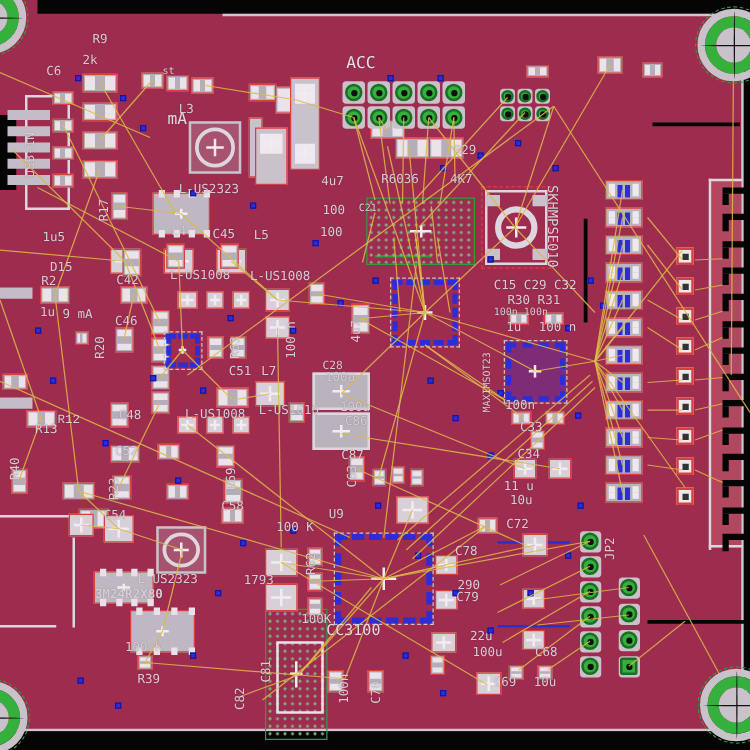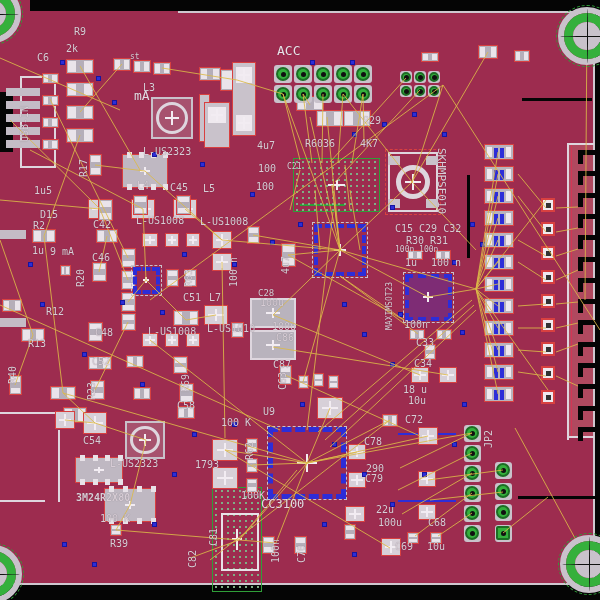--- a/index.html
+++ b/index.html
@@ -1007,39 +1007,39 @@
     <div class="lbl" style="left: 258px; top: 289px; font-size: 9px;">C28</div>
     <div class="lbl" style="left: 260px; top: 298px;">100u</div>
     <div class="lbl" style="left: 272px; top: 322px;">100u</div>
     <div class="lbl" style="left: 276px; top: 333px;">C86</div>
     <div class="lbl" style="left: 273px; top: 360px;">C87</div>
     <div class="lbl" style="left: 278px; top: 390px; transform-origin: 0px 0px; transform: rotate(-90deg);">C63</div>
     <div class="lbl" style="left: 207px; top: 324px;">L-US1010</div>
     <div class="lbl" style="left: 95px; top: 328px;">C48</div>
     <div class="lbl" style="left: 148px; top: 327px;">L-US1008</div>
     <div class="lbl" style="left: 28px; top: 339px;">R13</div>
-    <div class="lbl" style="left: 46px; top: 307px;">R12</div>
+    <div class="lbl" style="left: 46px; top: 332px; font-family: Liberation Mono, monospace;">R12</div>
     <div class="lbl" style="left: 92px; top: 357px;">C52</div>
     <div class="lbl" style="left: 8px; top: 384px; transform-origin: 0px 0px; transform: rotate(-90deg);">R40</div>
     <div class="lbl" style="left: 87px; top: 400px; transform-origin: 0px 0px; transform: rotate(-90deg);">R23</div>
     <div class="lbl" style="left: 181px; top: 392px; transform-origin: 0px 0px; transform: rotate(-90deg);">R69</div>
     <div class="lbl" style="left: 386px; top: 330px; font-size: 8px; transform-origin: 0px 0px; transform: rotate(-90deg);">MAXIMSOT23</div>
     <div class="lbl" style="left: 395px; top: 224px;">C15 C29 C32</div>
     <div class="lbl" style="left: 406px; top: 236px;">R30 R31</div>
     <div class="lbl" style="left: 395px; top: 246px; font-size: 8px;">100n 100n</div>
     <div class="lbl" style="left: 405px; top: 258px;">1u</div>
     <div class="lbl" style="left: 431px; top: 258px;">100 n</div>
     <div class="lbl" style="left: 404px; top: 320px;">100n</div>
     <div class="lbl" style="left: 416px; top: 338px;">C33</div>
     <div class="lbl" style="left: 414px; top: 359px;">C34</div>
-    <div class="lbl" style="left: 403px; top: 385px;">18 u</div>
+    <div class="lbl" style="left: 403px; top: 385px;">11 u</div>
     <div class="lbl" style="left: 177px; top: 401px;">C58</div>
-    <div class="lbl" style="left: 83px; top: 436px;">C54</div>
+    <div class="lbl" style="left: 83px; top: 408px;">C54</div>
     <div class="lbl" style="left: 110px; top: 459px;">L-US2323</div>
-    <div class="lbl" style="left: 76px; top: 493px; font-weight: bold;">3M24R2X80</div>
+    <div class="lbl" style="left: 76px; top: 471px; font-weight: bold;">3M24R2X80</div>
     <div class="lbl" style="left: 100px; top: 514px;">100 K</div>
     <div class="lbl" style="left: 110px; top: 539px;">R39</div>
     <div class="lbl" style="left: 188px; top: 568px; transform-origin: 0px 0px; transform: rotate(-90deg);">C82</div>
     <div class="lbl" style="left: 263px; top: 407px;">U9</div>
     <div class="lbl" style="left: 221px; top: 418px;">100 K</div>
     <div class="lbl" style="left: 245px; top: 460px; transform-origin: 0px 0px; transform: rotate(-90deg);">R62</div>
     <div class="lbl" style="left: 241px; top: 491px;">100K</div>
     <div class="lbl" style="left: 261px; top: 498px; font-size: 12px; color: rgb(228, 218, 226);">CC3100</div>
     <div class="lbl" style="left: 195px; top: 460px;">1793</div>
     <div class="lbl" style="left: 209px; top: 546px; transform-origin: 0px 0px; transform: rotate(-90deg);">C81</div>

